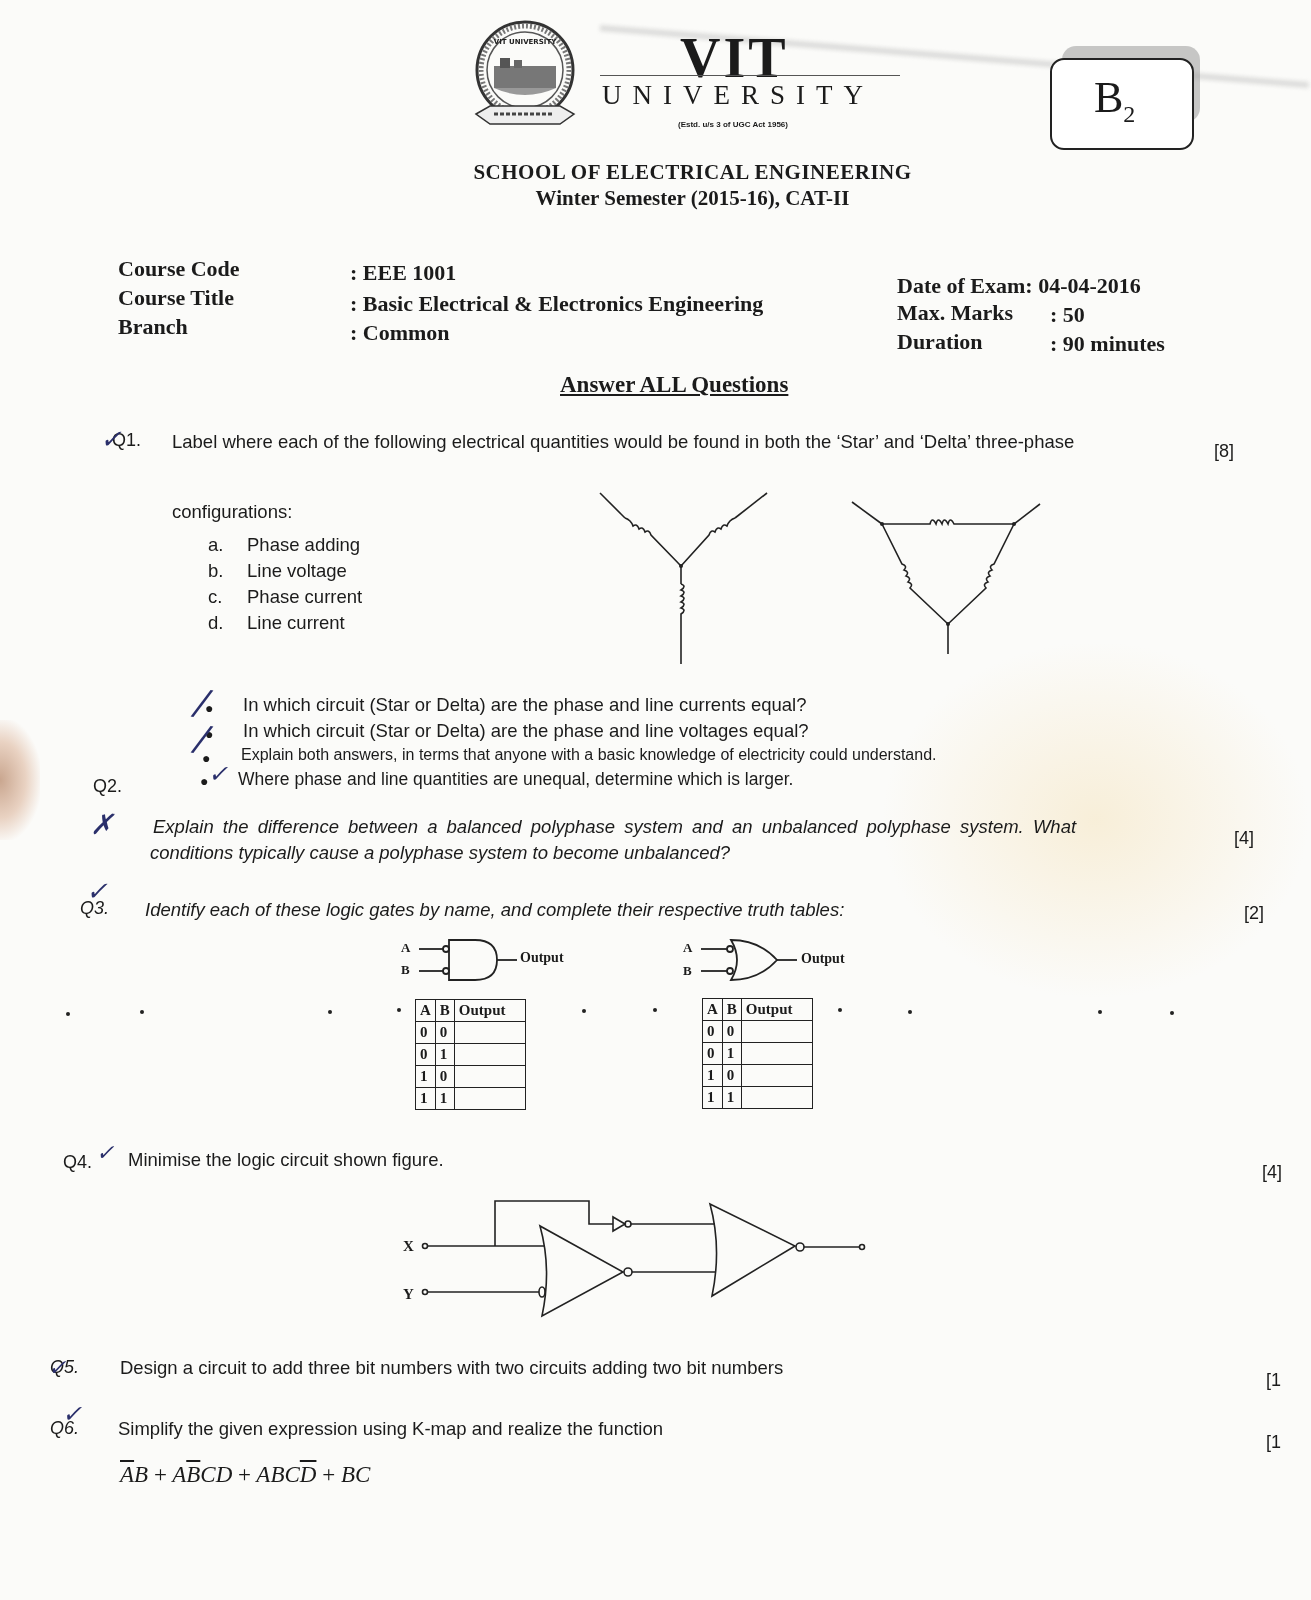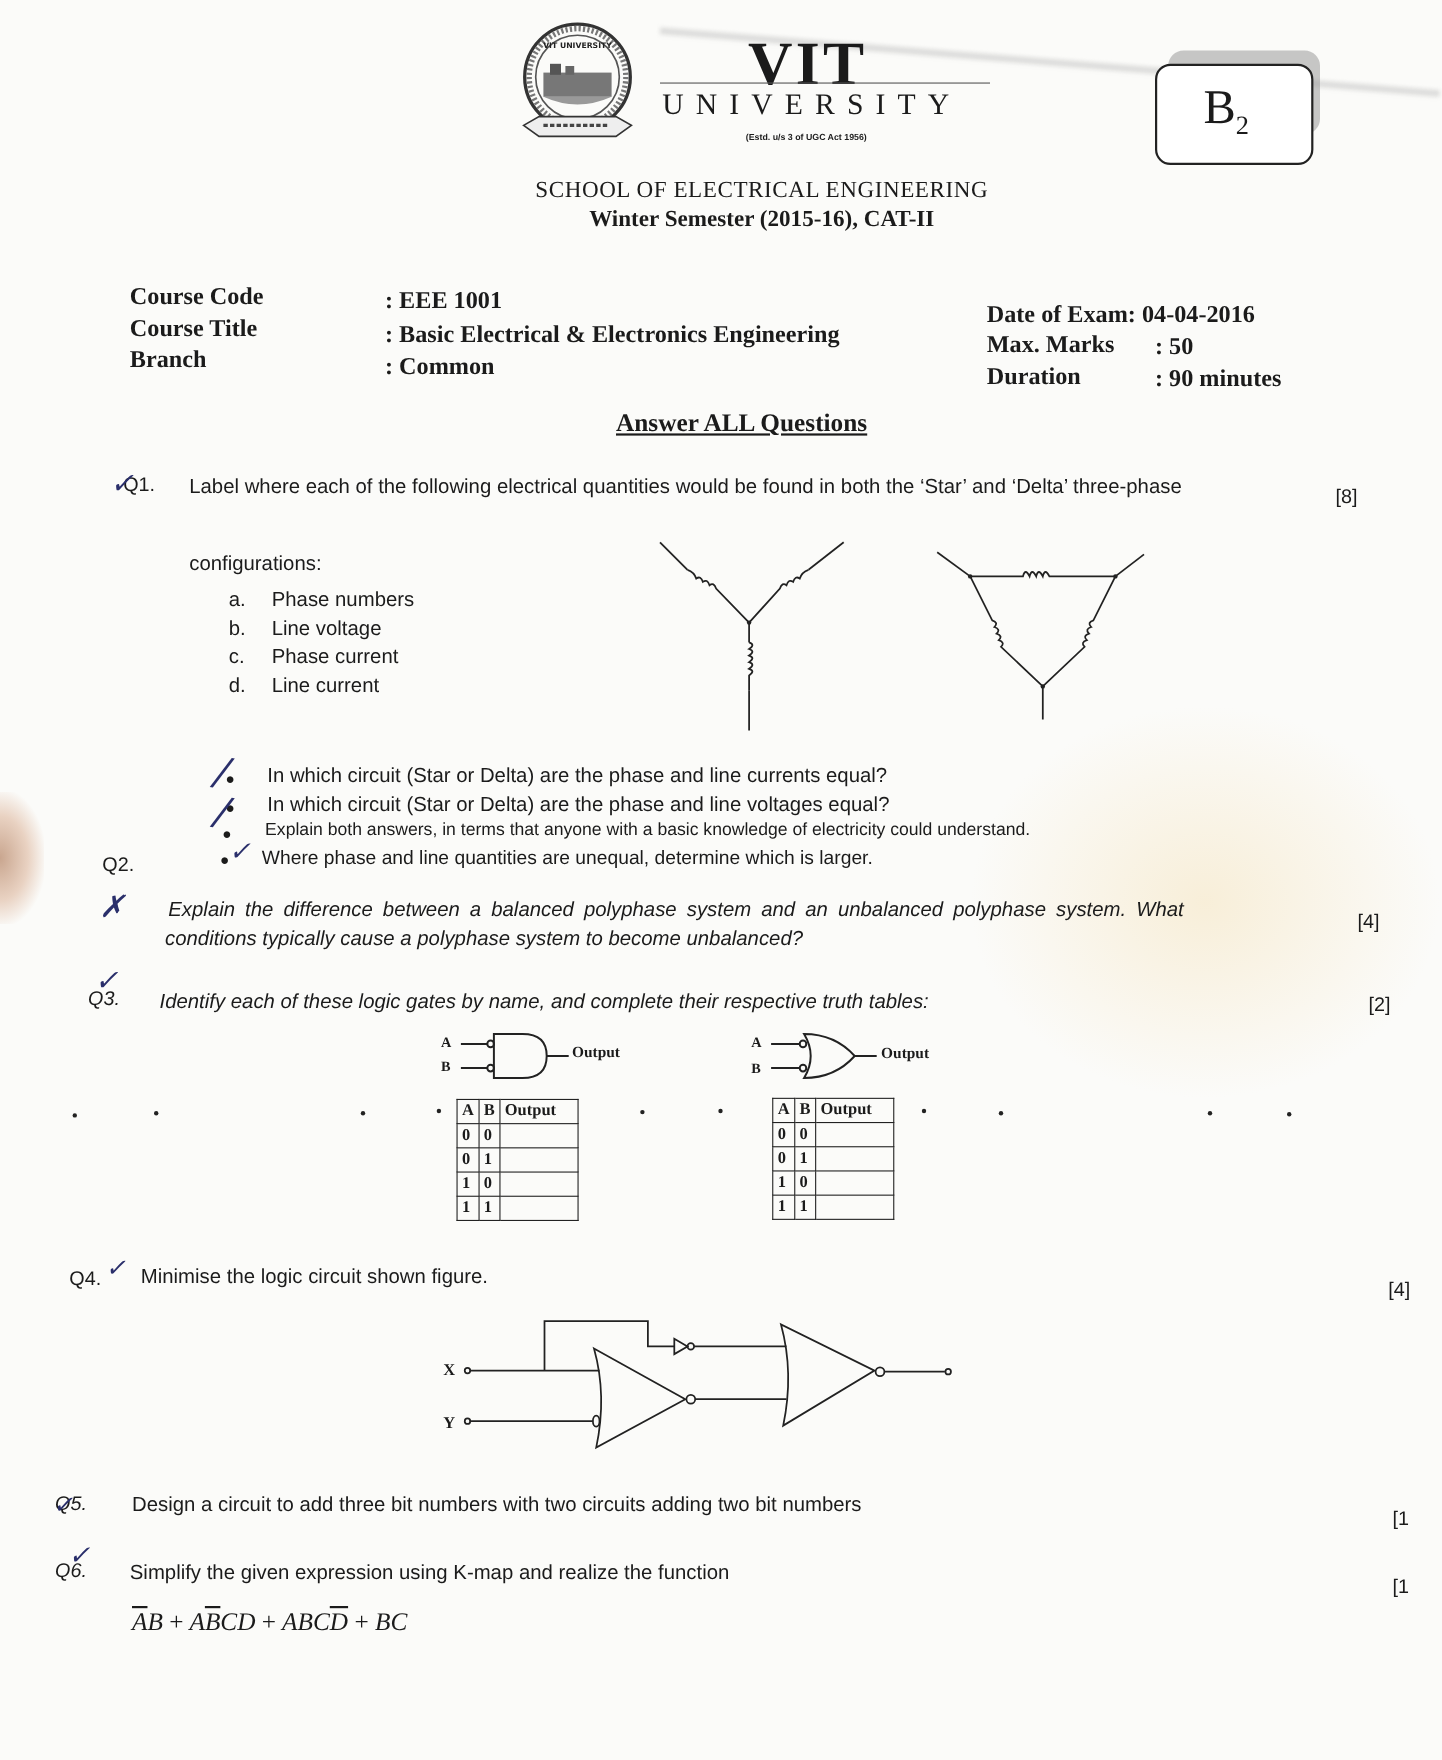--- a/index.html
+++ b/index.html
@@ -17,21 +17,21 @@
   
   .logo{left:470px;top:18px;width:110px;height:112px;}
   .vit{left:680px;top:26px;font-size:56px;font-weight:bold;letter-spacing:3px;}
   .uni-rule{left:600px;top:75px;width:300px;height:1px;background:#555;}
   .uni{left:602px;top:80px;font-size:27px;letter-spacing:11px;text-align:right;}
   .estd{left:678px;top:120px;font-size:8px;font-weight:bold;}
   .setbox{left:1050px;top:58px;width:140px;height:88px;border:2px solid #222;border-radius:14px;}
   .setbox-back{left:1062px;top:46px;width:138px;height:76px;border-radius:14px;background:#9a9a9a;opacity:0.55;}
   .setlbl{left:1094px;top:72px;font-size:44px;}
   .setlbl sub{font-size:24px;}
-  .school{left:460px;top:160px;width:465px;text-align:center;font-size:21px;letter-spacing:0.5px;font-weight:normal;}
+  .school{left:460px;top:160px;width:465px;text-align:center;font-size:21px;letter-spacing:0.5px;font-weight:bold;}
   .sem{left:460px;top:186px;width:465px;text-align:center;font-size:21px;font-weight:bold;}
   .meta-l{font-size:22px;font-weight:bold;}
   .answer-all{left:560px;top:372px;font-size:23px;font-weight:bold;text-decoration:underline;}
   .q{font-size:18.5px;}
   .qnum{font-size:18px;}
   .marks{font-size:18px;}
   .tick{color:#2a2f6b;font-family:"DejaVu Serif",serif;font-style:italic;}
   table.tt{border-collapse:collapse;font-family:"Liberation Serif",serif;font-size:15px;font-weight:bold;}
   table.tt td{border:1.8px solid #222;height:21px;padding:0 4px;}
   .dot{position:absolute;width:4px;height:4px;background:#222;border-radius:50%;}
@@ -87,21 +87,21 @@
 
 <div class="abs answer-all lserif">Answer ALL Questions</div>
 
 <div class="abs qnum" style="left:112px;top:430px;">Q1.</div>
 <div class="abs tick" style="left:100px;top:424px;font-size:26px;">✓</div>
 <div class="abs q" style="left:172px;top:431px;">Label where each of the following electrical quantities would be found in both the ‘Star’ and ‘Delta’ three-phase</div>
 <div class="abs q" style="left:172px;top:457px;margin-top:44px;">configurations:</div>
 <div class="abs marks" style="left:1214px;top:441px;">[8]</div>
 
 <div class="abs q" style="left:208px;top:534px;">a.</div>
-<div class="abs q" style="left:247px;top:534px;">Phase numbers</div>
+<div class="abs q" style="left:247px;top:534px;">Phase adding</div>
 <div class="abs q" style="left:208px;top:560px;">b.</div>
 <div class="abs q" style="left:247px;top:560px;">Line voltage</div>
 <div class="abs q" style="left:208px;top:586px;">c.</div>
 <div class="abs q" style="left:247px;top:586px;">Phase current</div>
 <div class="abs q" style="left:208px;top:612px;">d.</div>
 <div class="abs q" style="left:247px;top:612px;">Line current</div>
 
 <div class="abs" style="left:595px;top:488px;">
   <svg width="180" height="180" viewBox="0 0 180 180">
     <g fill="none" stroke="#222" stroke-width="1.6">

